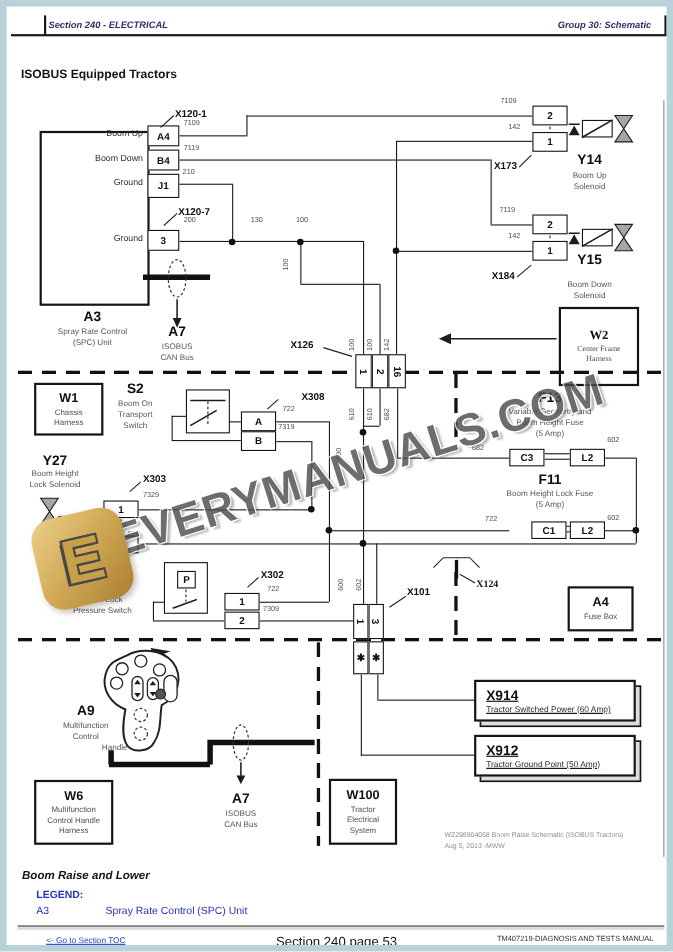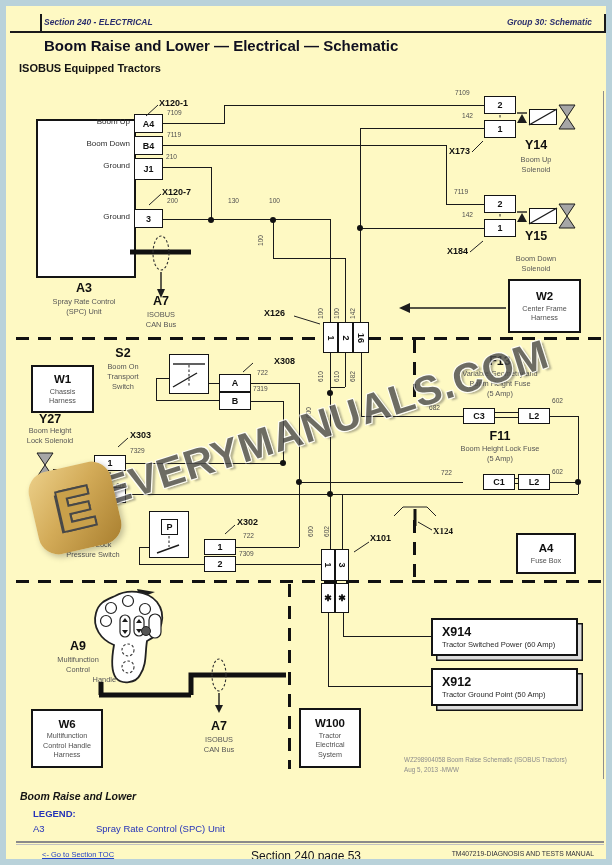--- a/index.html
+++ b/index.html
@@ -1,36 +1,36 @@
 <!DOCTYPE html>
 <html><head>
 <meta charset="utf-8">
 <style>
   html,body{margin:0;padding:0;background:#e8e8e8;}
-  .page{position:relative;width:612px;height:865px;background:#fef9c3;
+  .page{position:relative;width:612px;height:865px;background:#ffffff;
         border:6px solid #b9d2da;box-sizing:border-box;overflow:hidden;
         font-family:"Liberation Sans",sans-serif;}
   
   .hdr-left{position:absolute;left:38px;top:11px;font-size:8.5px;font-weight:bold;font-style:italic;color:#2b2f6e;}
   .hdr-right{position:absolute;right:14px;top:11px;font-size:8.5px;font-weight:bold;font-style:italic;color:#2b2f6e;}
   .hdr-rule{position:absolute;left:4px;top:25px;width:596px;height:2px;background:#1a1a1a;}
   .hdr-tick{position:absolute;top:8px;width:1.5px;height:18px;background:#1a1a1a;}
   .title{position:absolute;left:38px;top:31px;font-size:15px;font-weight:bold;color:#101020;}
   .subtitle{position:absolute;left:13px;top:56px;font-size:11px;font-weight:bold;color:#141414;}
   .pageline{position:absolute;left:597px;top:85px;width:1px;height:688px;background:#8d8d8d;}
   
   #schematic{position:absolute;left:0;top:0;width:612px;height:865px;}
   .box{position:absolute;border:2px solid #141414;background:#fff;box-sizing:border-box;
        display:flex;flex-direction:column;justify-content:center;align-items:center;text-align:center;}
   .box .bid{font-weight:bold;font-size:11.5px;color:#0f0f0f;line-height:1.2;}
   .box .bln{font-size:7.2px;color:#4f4f4f;line-height:1.3;}
   .box.thick{border-width:2.5px;}
   .box.thin{border-width:1.4px;}
   .box.b3d{align-items:flex-start;text-align:left;padding-left:9px;
-           box-shadow:5px 5px 0 -1.5px #dcdcdc,5px 5px 0 0 #141414;}
+           box-shadow:5px 5px 0 -1.5px #dcdcdc,5px 5px 0 0 #141414;text-decoration:underline;}
   .box.b3d .bid{font-size:12.5px;}
   .box.b3d .bln{font-size:7.6px;color:#2a2a2a;}
   .pin{position:absolute;border:1.5px solid #141414;background:#fff;box-sizing:border-box;
        display:flex;align-items:center;justify-content:center;font-weight:bold;font-size:9px;color:#111;}
   .pin.prot span{transform:rotate(90deg);display:block;}
   .wire{position:absolute;background:#1a1a1a;}
   .dot{position:absolute;width:6px;height:6px;border-radius:50%;background:#111;}
   .dash-h{position:absolute;height:3px;background:repeating-linear-gradient(90deg,#111 0 13px,transparent 13px 22px);}
   .dash-v{position:absolute;width:3px;background:repeating-linear-gradient(180deg,#111 0 13px,transparent 13px 22px);}
   .lbl{position:absolute;font-size:6.6px;color:#4f4f4f;line-height:1;white-space:pre;}
@@ -76,32 +76,31 @@
 </head>
 <body>
 
 <div class="page">
 
   <div class="hdr-tick" style="left:34px"></div>
   <div class="hdr-tick" style="left:598px"></div>
   <div class="hdr-left">Section 240 - ELECTRICAL</div>
   <div class="hdr-right">Group 30: Schematic</div>
   <div class="hdr-rule"></div>
-  <div class="title">Boom Raise and Lower — Electrical — Schematic</div>
   <div class="subtitle">ISOBUS Equipped Tractors</div>
   <div class="pageline"></div>
 
   <div id="schematic">
       <div class="box thick" style="left: 30px; top: 113px; width: 100px; height: 159px;"></div>
-      <div class="box" style="left: 25px; top: 359px; width: 63px; height: 48px; align-items: center;">
+      <div class="box" style="left: 25px; top: 342px; width: 63px; height: 48px; align-items: center;">
         <div class="bid">W1</div>
         <div class="bln">Chassis</div>
         <div class="bln">Harness</div>
       </div>
-      <div class="box" style="left: 502px; top: 273px; width: 73px; height: 54px;">
+      <div class="box" style="left: 502px; top: 273px; width: 73px; height: 72px; font-family: Liberation Serif, serif;">
         <div class="bid">W2</div>
         <div class="bln">Center Frame</div>
         <div class="bln">Harness</div>
       </div>
       <div class="box" style="left: 510px; top: 527px; width: 60px; height: 41px;">
         <div class="bid">A4</div>
         <div class="bln">Fuse Box</div>
       </div>
       <div class="box" style="left: 25px; top: 703px; width: 72px; height: 59px;">
         <div class="bid">W6</div>

